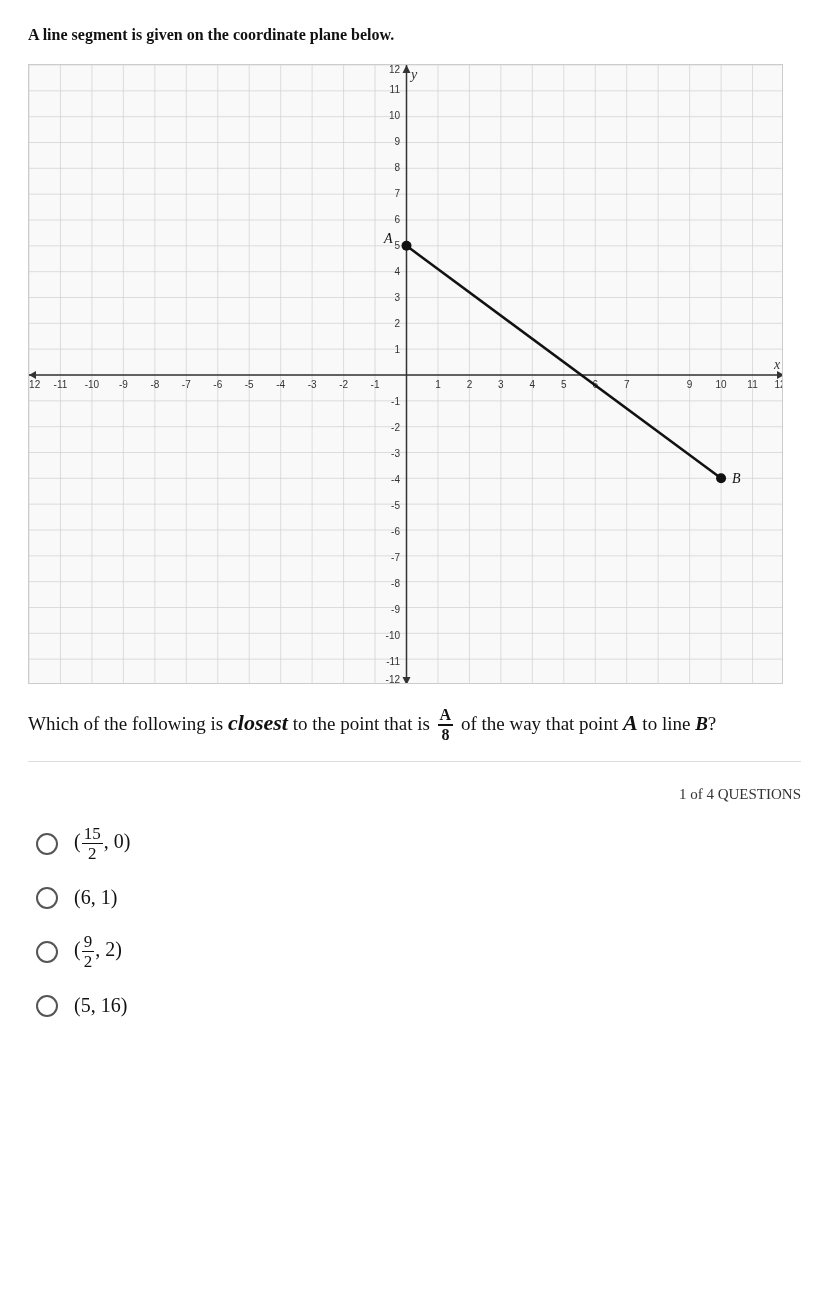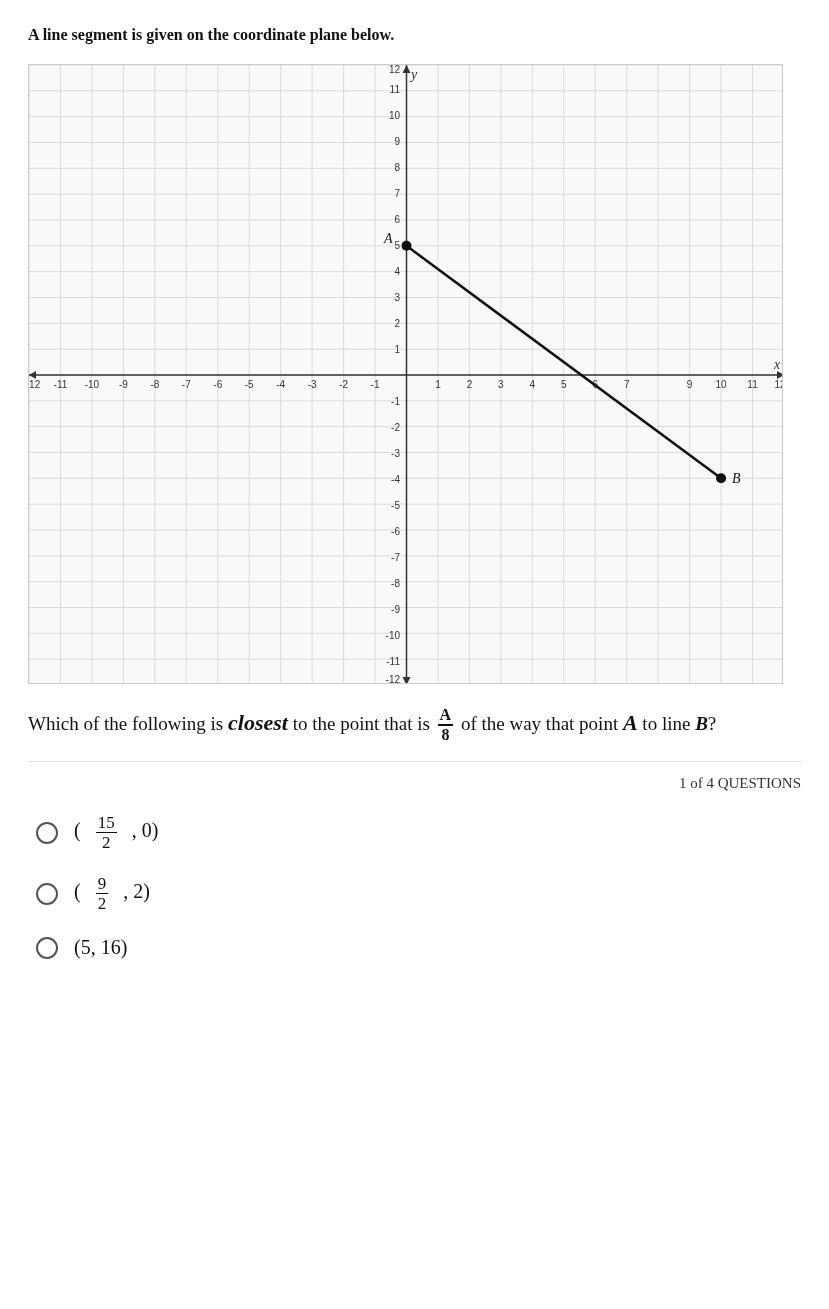--- a/index.html
+++ b/index.html
@@ -55,21 +55,21 @@
     }
     .question-text strong {
       font-style: italic;
     }
     .progress-line {
       text-align: right;
       font-size: 15px;
       color: #333;
       margin-bottom: 22px;
       border-top: 1px solid #ddd;
-      padding-top: 13px;
+      padding-top: 24px;
     }
     .answers {
       display: flex;
       flex-direction: column;
       gap: 24px;
       margin-top: 8px;
       padding-left: 8px;
     }
     .answer-option {
       display: flex;
@@ -89,21 +89,21 @@
     .answer-label {
       font-size: 20px;
     }
     .frac {
       display: inline-flex;
       flex-direction: column;
       align-items: center;
       vertical-align: middle;
       font-size: 17px;
       line-height: 1;
-      margin: 0 15px;
+      margin: 0 1px;
     }
     .frac .num { border-bottom: 1.5px solid #111; padding: 0 2px 1px; }
     .frac .den { padding: 1px 2px 0; }
   </style>
 </head>
 <body>
 
 <div class="question-title">A line segment is given on the coordinate plane below.</div>
 
 <div class="graph-container">
@@ -284,20 +284,24 @@
   <div class="answer-option">
     <div class="radio-circle"></div>
     <span class="answer-label">
       <span>(</span><span class="frac">
           <span class="num">15</span>
           <span class="den">2</span>
         </span><span>, 0)</span>
     </span>
   </div>
 
+  <div class="answer-option">
+    <div class="radio-circle"></div>
+    <span class="answer-label">(6, 1)</span>
+  </div>
 
   <div class="answer-option">
     <div class="radio-circle"></div>
     <span class="answer-label">
       <span>(</span><span class="frac">
           <span class="num">9</span>
           <span class="den">2</span>
         </span><span>, 2)</span>
     </span>
   </div>

